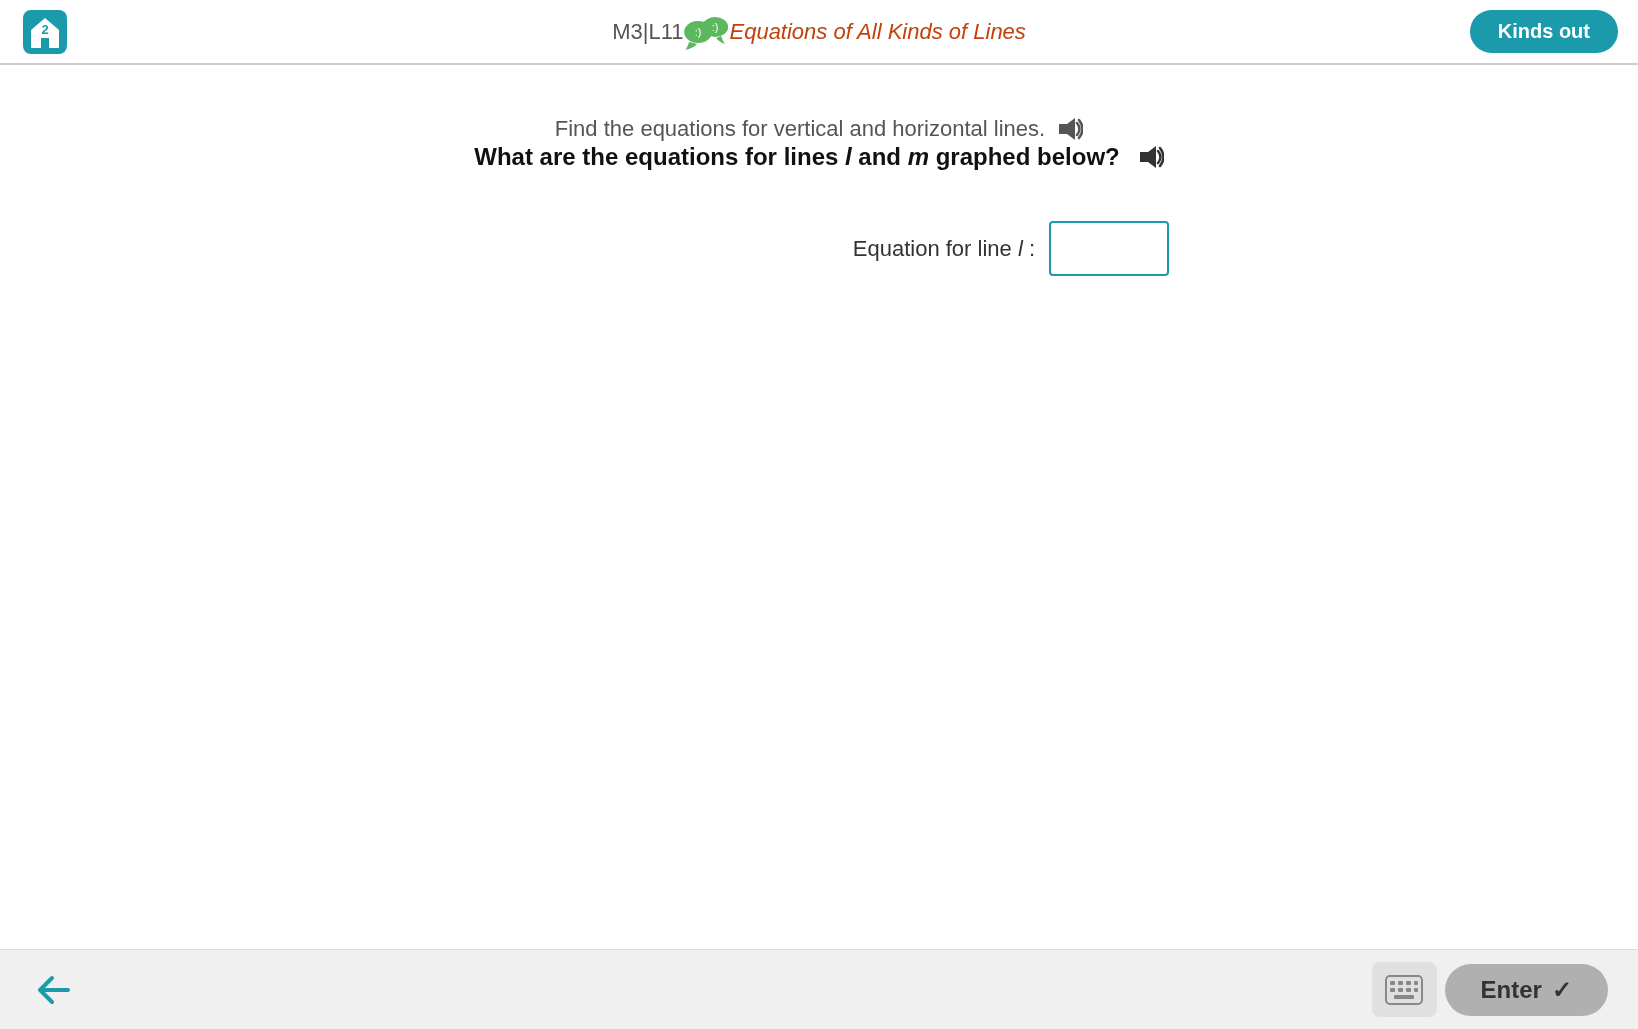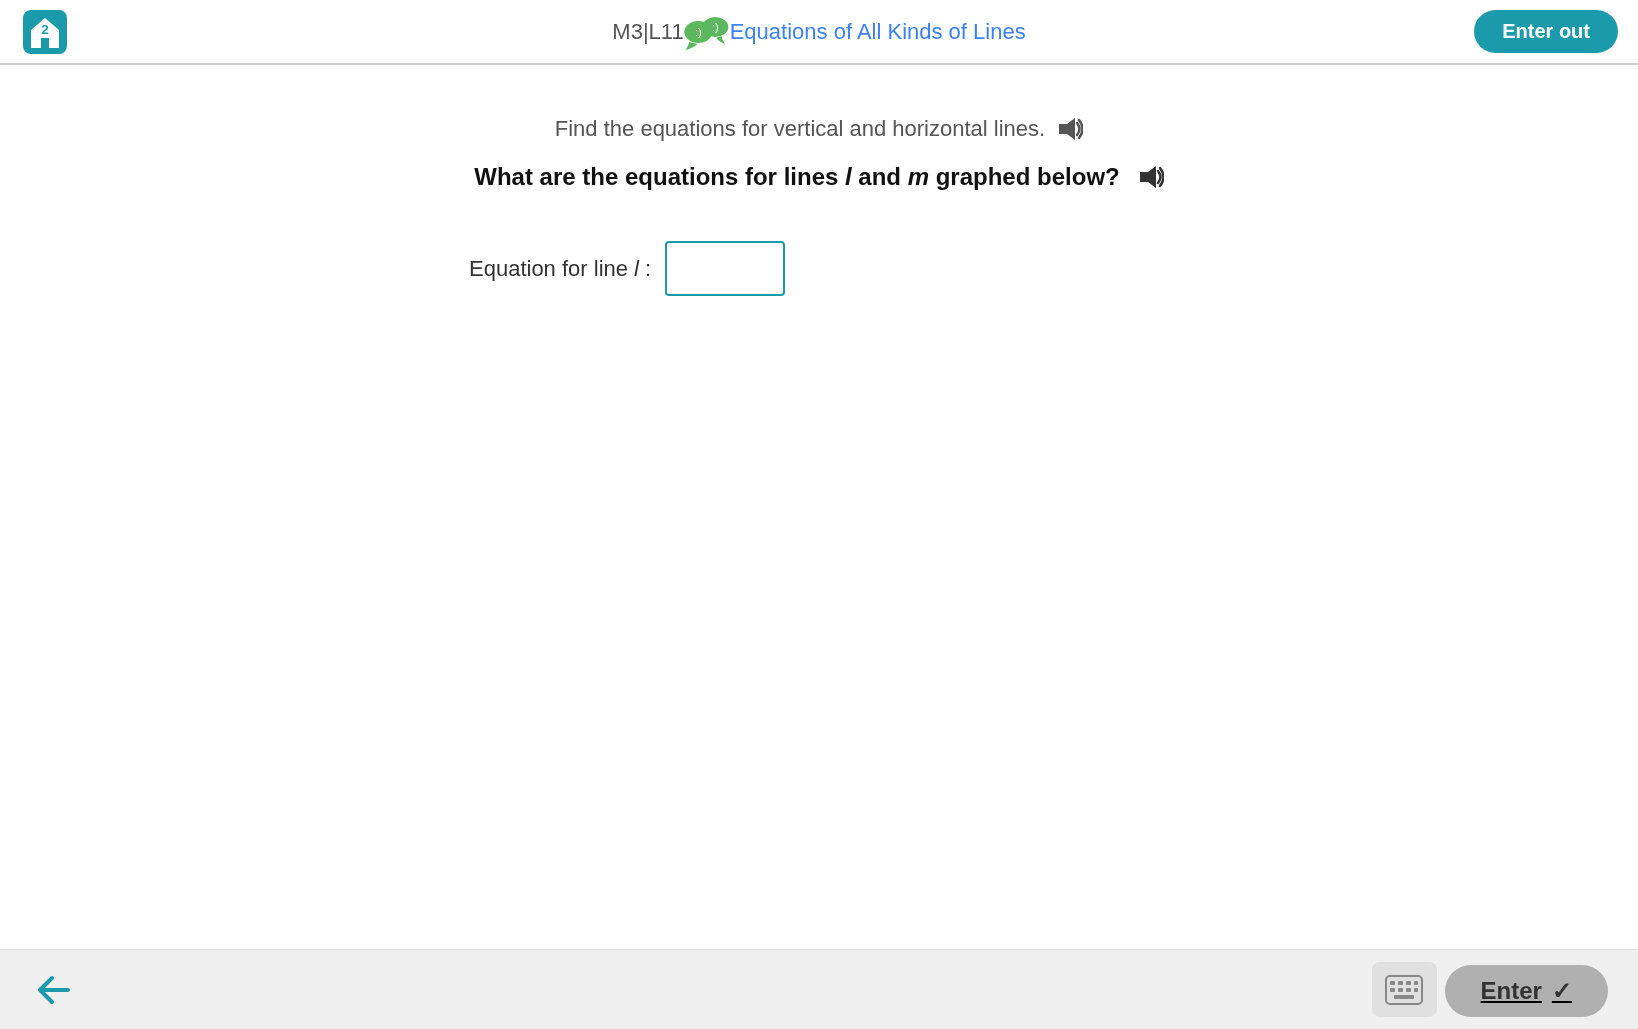--- a/index.html
+++ b/index.html
@@ -51,23 +51,24 @@
       color: #555;
       font-family: Arial, sans-serif;
       font-weight: 500;
     }
     .chat-icon-wrap {
       display: flex;
       align-items: center;
     }
     .lesson-title {
       font-size: 22px;
-      color: #3b82f6;
+      color: #c2410c;
       font-family: Arial, sans-serif;
       font-weight: 500;
+      font-style: italic;
     }
     .sign-out-btn {
       background: #1a9aaa;
       color: white;
       border: none;
       border-radius: 30px;
       padding: 10px 28px;
       font-size: 20px;
       font-weight: bold;
       cursor: pointer;
@@ -83,21 +84,20 @@
       align-items: center;
       padding-top: 50px;
     }
     .instruction-line {
       font-size: 22px;
       color: #555;
       font-family: Arial, sans-serif;
       display: flex;
       align-items: center;
       gap: 10px;
-      margin-bottom: 20px;
     }
     .question-line {
       font-size: 24px;
       color: #111;
       font-family: Arial, sans-serif;
       font-weight: bold;
       display: flex;
       align-items: center;
       gap: 16px;
       margin-bottom: 50px;
@@ -113,20 +113,21 @@
       cursor: pointer;
     }
     .sound-svg {
       width: 28px;
       height: 28px;
     }
 
     
     .input-section {
       display: flex;
+      flex-direction: column;
       gap: 40px;
       align-items: flex-end;
       width: 700px;
     }
     .equation-row {
       display: flex;
       align-items: center;
       gap: 14px;
     }
     .equation-label {
@@ -188,23 +189,22 @@
       font-weight: bold;
       color: #333;
       cursor: pointer;
       display: flex;
       align-items: center;
       gap: 10px;
       font-family: Arial, sans-serif;
     }
     .footer-right {
       display: flex;
-      align-items: flex-end;
+      align-items: center;
       gap: 8px;
-      text-decoration: underline;
     }
   </style>
 </head>
 <body>
 
 <div id="header">
   <div id="header-left">
     <div class="home-icon-wrap">
       <svg class="home-icon-svg" viewBox="0 0 44 44" fill="none">
         <rect width="44" height="44" rx="8" fill="#1a9aaa"></rect>
@@ -222,21 +222,21 @@
         <path d="M6 28 Q4 34 2 36 Q10 34 14 30" fill="#5cb85c"></path>
         <text x="15" y="22" text-anchor="middle" fill="white" font-size="11" font-family="Arial">:)</text>
         <ellipse cx="32" cy="13" rx="13" ry="10" fill="#5cb85c"></ellipse>
         <path d="M38 22 Q40 28 42 30 Q36 28 33 24" fill="#5cb85c"></path>
         <text x="32" y="17" text-anchor="middle" fill="white" font-size="11" font-family="Arial">:)</text>
       </svg>
     </div>
     <span class="lesson-title">Equations of All Kinds of Lines</span>
   </div>
 
-  <button class="sign-out-btn">Enter out</button>
+  <button class="sign-out-btn">Kinds out</button>
 </div>
 
 <div id="main">
   <div class="instruction-line">
     <span>Find the equations for vertical and horizontal lines.</span>
     <span class="sound-icon">
       <svg class="sound-svg" viewBox="0 0 28 28" fill="none">
         <polygon points="4,9 12,9 20,3 20,25 12,19 4,19" fill="#555"></polygon>
         <path d="M22 8 Q27 14 22 20" stroke="#555" stroke-width="2.5" fill="none" stroke-linecap="round"></path>
         <path d="M24 5 Q31 14 24 23" stroke="#555" stroke-width="2.5" fill="none" stroke-linecap="round"></path>

